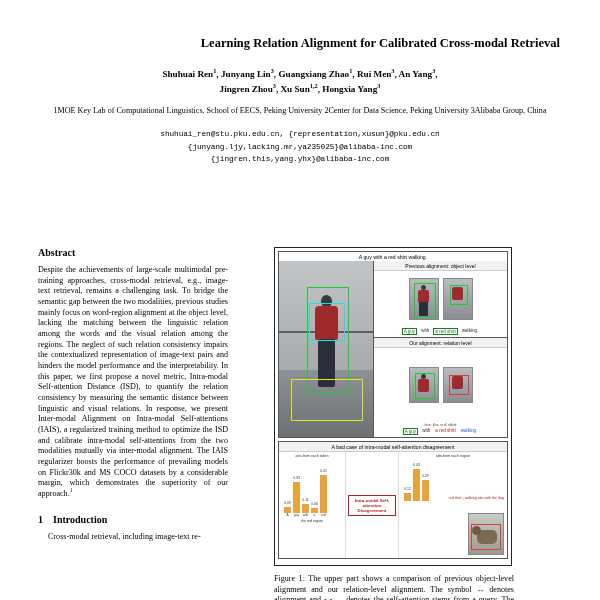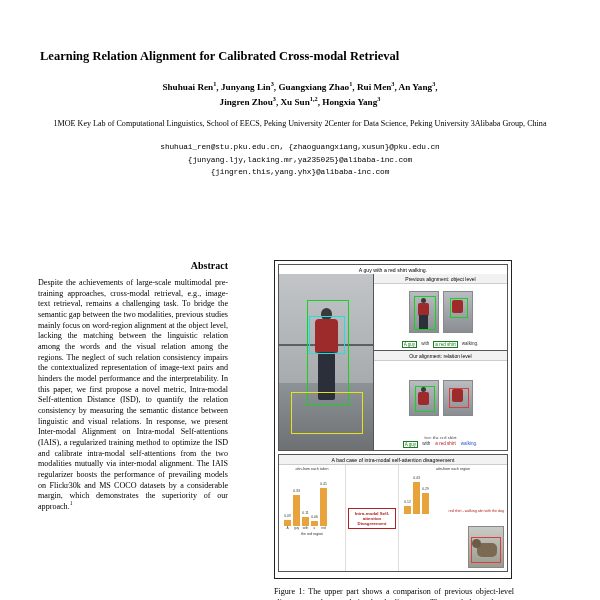--- a/index.html
+++ b/index.html
@@ -15,24 +15,24 @@
     color: #000000;
   }
   .page {
     position: relative;
     width: 600px;
     height: 600px;
     padding: 0;
     box-sizing: border-box;
   }
   .title {
-    text-align: left;
+    text-align: right;
     font-size: 12.5px;
     font-weight: bold;
-    margin: 48px 40px 0 40px;
+    margin: 35px 40px 0 40px;
     line-height: 1.3;
   }
   .authors {
     text-align: center;
     font-size: 9.2px;
     font-weight: bold;
     margin: 16px 44px 0 44px;
     line-height: 1.55;
   }
   .affil {
@@ -56,21 +56,21 @@
     top: 212px;
     left: 38px;
     width: 524px;
     display: flex;
     gap: 22px;
   }
   .col-left { width: 190px; }
   .col-right { width: 240px; margin-left: 24px;}
 
   .sec-head {
-    text-align: right;
+    text-align: left;
     font-size: 10px;
     font-weight: bold;
     margin: 0 0 7px 0;
   }
   .abstract-body {
     font-size: 8.1px;
     line-height: 1.32;
     text-align: justify;
     hyphens: auto;
   }
@@ -235,31 +235,37 @@
     <div>Jingren Zhou<sup>3</sup>,  Xu Sun<sup>1,2</sup>,  Hongxia Yang<sup>3</sup></div>
   </div>
 
   <div class="affil">
     1MOE Key Lab of Computational Linguistics, School of EECS, Peking University
     2Center for Data Science, Peking University
     3Alibaba Group, China
   </div>
 
   <div class="emails">
-    <div>shuhuai_ren@stu.pku.edu.cn, {zhaoguangxiang,xusun}@pku.edu.cn</div>
+    <div>shuhuai_ren@stu.pku.edu.cn, {representation,xusun}@pku.edu.cn</div>
     <div>{junyang.ljy,lacking.mr,ya235025}@alibaba-inc.com</div>
     <div>{jingren.this,yang.yhx}@alibaba-inc.com</div>
   </div>
 
   <div class="cols">
 
     <div class="col-left">
       <div class="sec-head">Abstract</div>
       <div class="abstract-body">Despite the achievements of large-scale multimodal pre-training approaches, cross-modal retrieval, e.g., image-text retrieval, remains a challenging task. To bridge the semantic gap between the two modalities, previous studies mainly focus on word-region alignment at the object level, lacking the matching between the linguistic relation among the words and the visual relation among the regions. The neglect of such relation consistency impairs the contextualized representation of image-text pairs and hinders the model performance and the interpretability. In this paper, we first propose a novel metric, Intra-modal Self-attention Distance (ISD), to quantify the relation consistency by measuring the semantic distance between linguistic and visual relations. In response, we present Inter-modal Alignment on Intra-modal Self-attentions (IAIS), a regularized training method to optimize the ISD and calibrate intra-modal self-attentions from the two modalities mutually via inter-modal alignment. The IAIS regularizer boosts the performance of prevailing models on Flickr30k and MS COCO datasets by a considerable margin, which demonstrates the superiority of our approach.<sup>1</sup></div>
 
+      <div class="sec-num-head">
+        <span>1</span>
+        &nbsp;&nbsp;
+        <span>Introduction</span>
+      </div>
+      <div class="intro-body indent">Cross-modal retrieval, including image-text re-</div>
     </div>
 
     <div class="col-right">
 
       <div class="figure-box">
 
         <div class="fig-panel">
           <div class="fig-caption-top">A guy with a red shirt walking.</div>
           <div class="upper">
 

